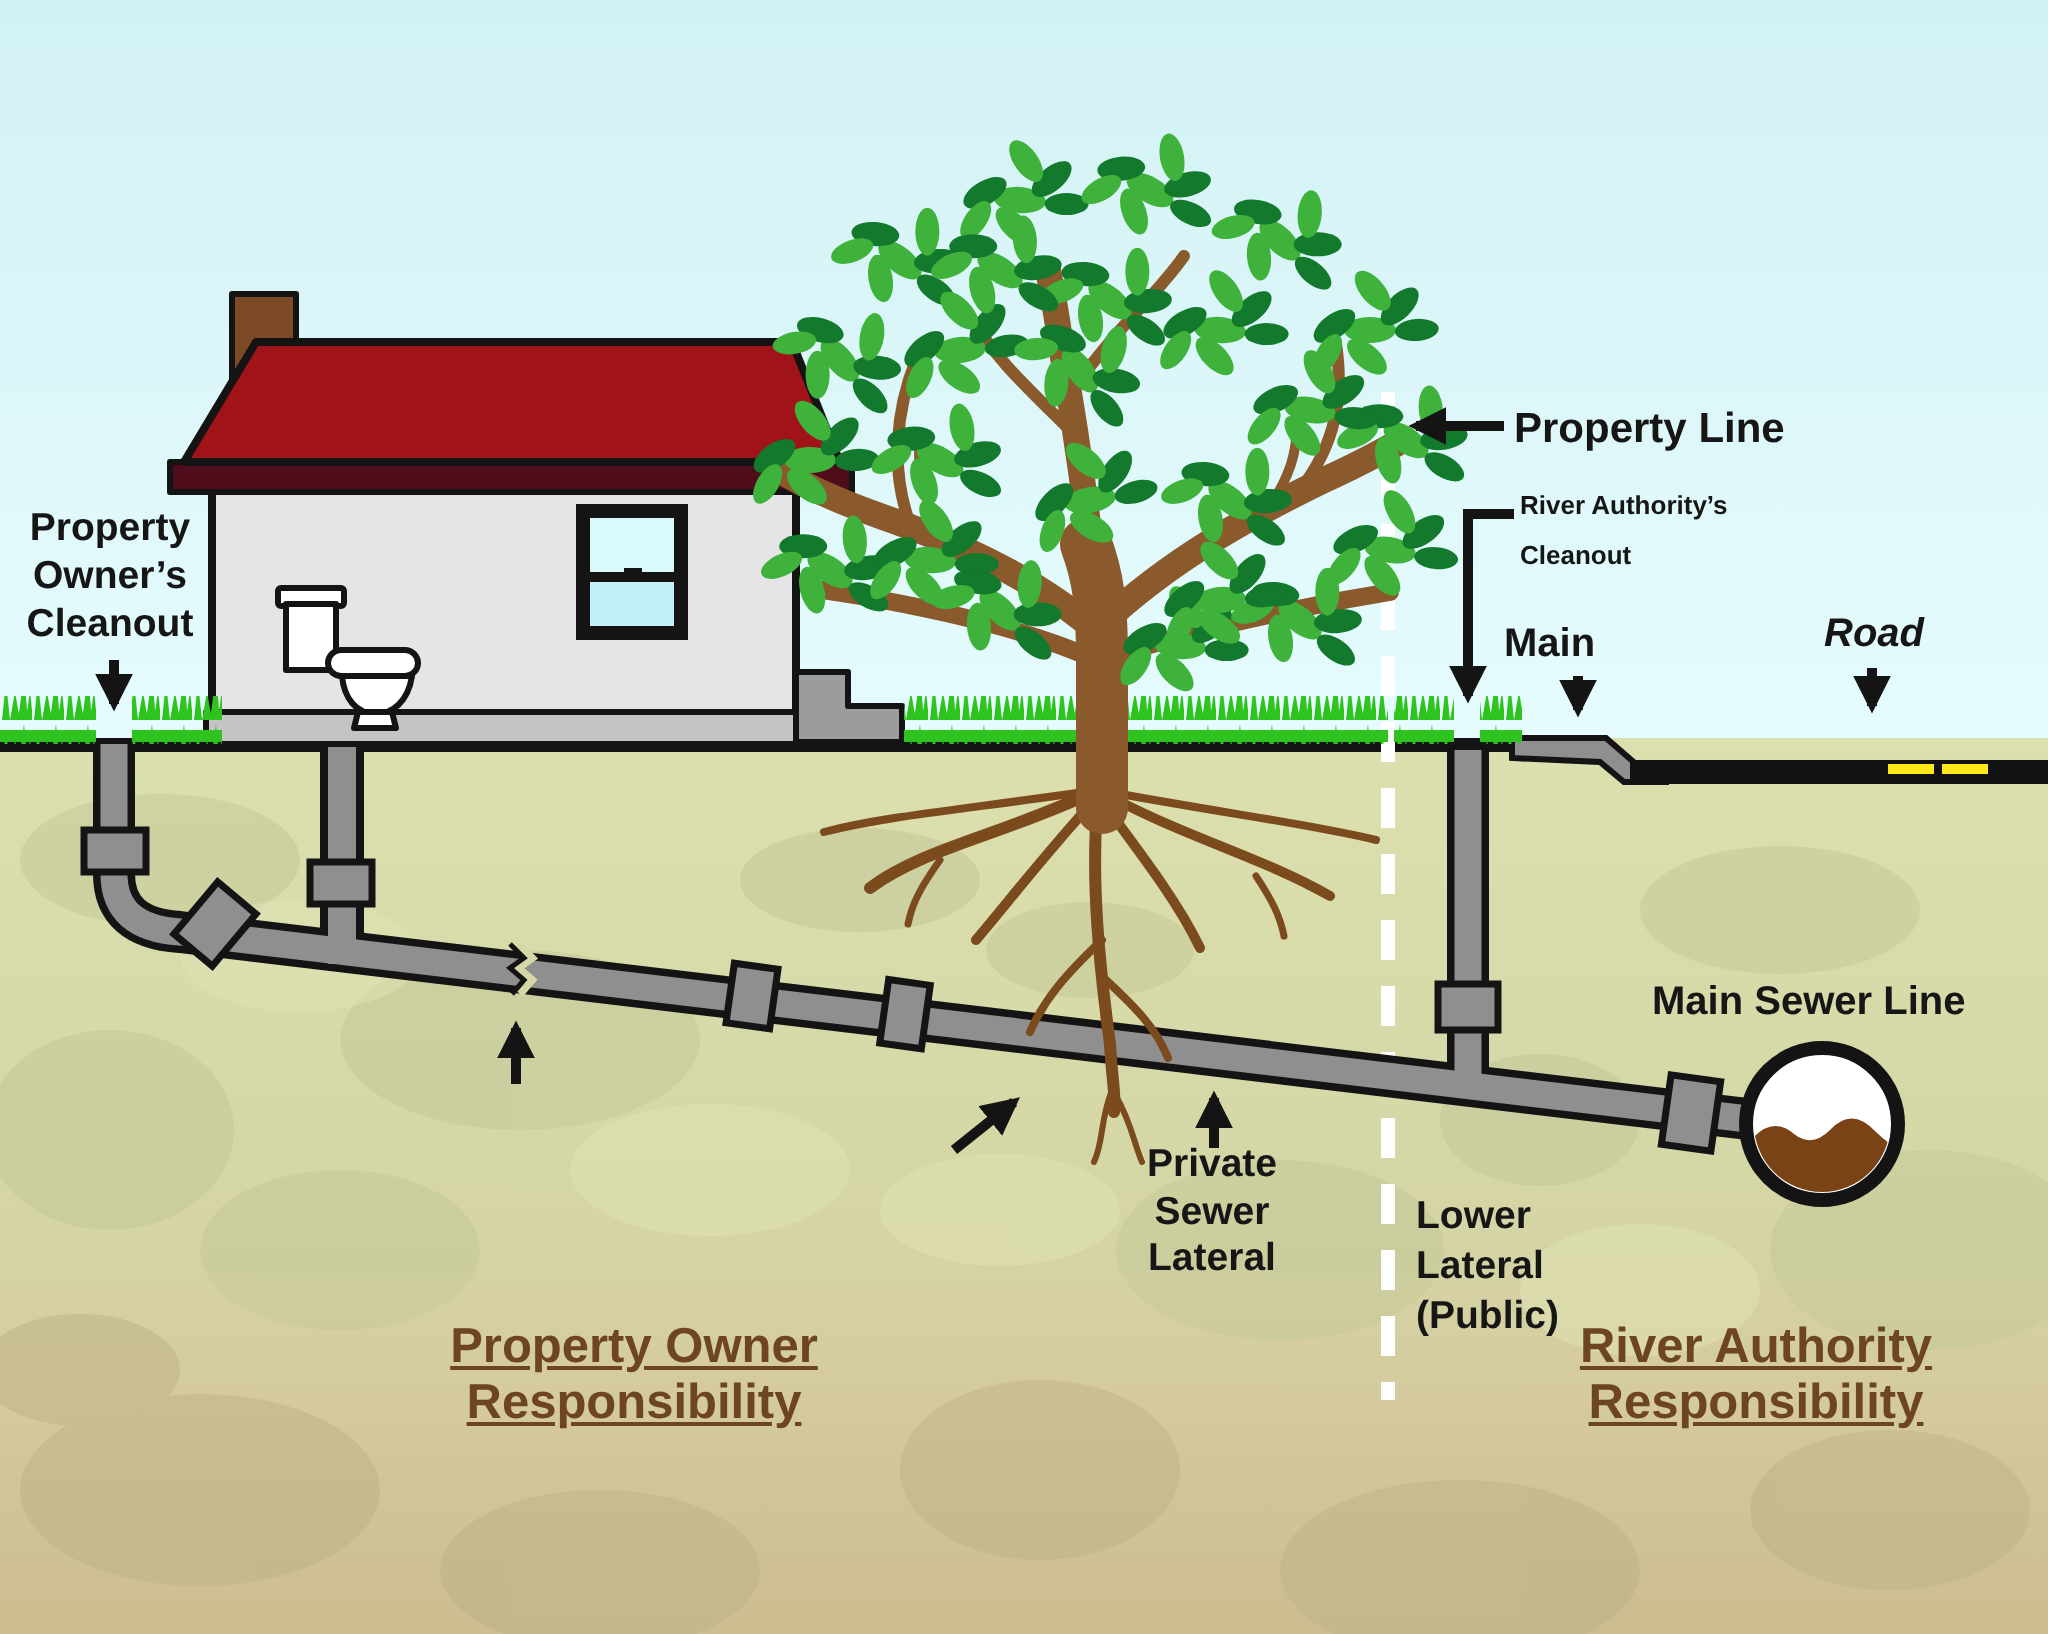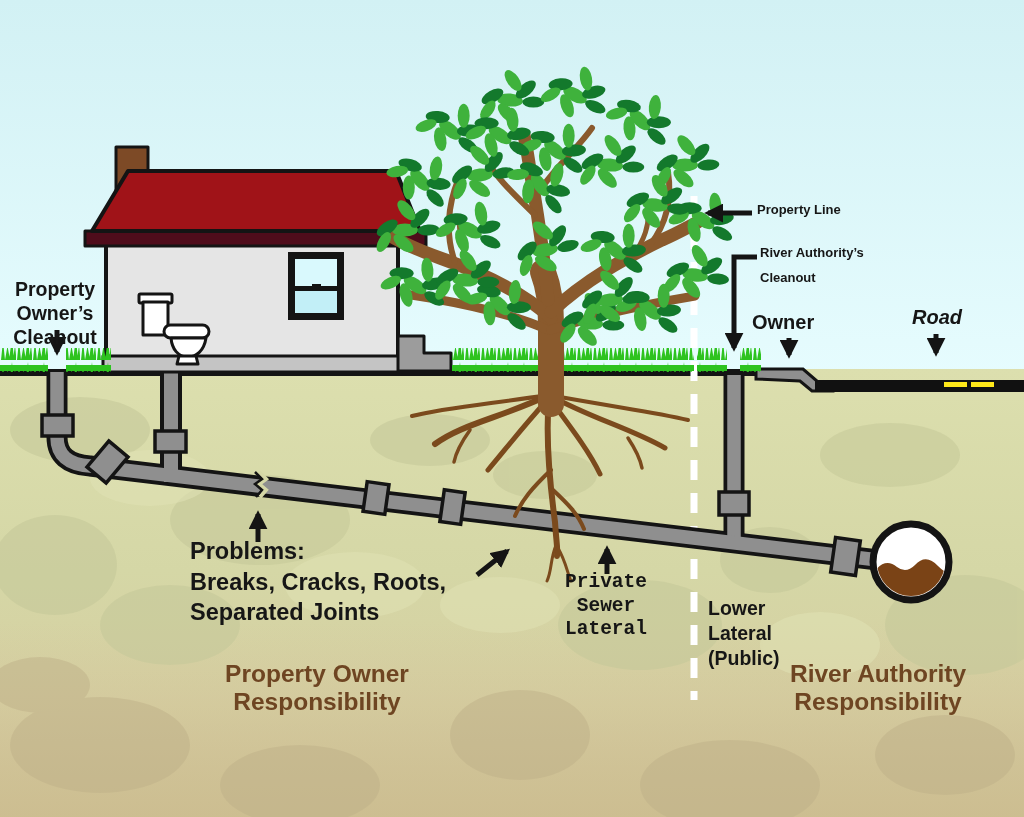--- a/index.html
+++ b/index.html
@@ -2,29 +2,29 @@
 <html><head>
 <meta charset="utf-8">
 <style>
   html,body{margin:0;padding:0;background:#fff;}
   #stage{position:relative;width:1024px;height:817px;overflow:hidden;
          font-family:"Liberation Sans",sans-serif;}
   #scene{position:absolute;left:0;top:0;}
   .label{position:absolute;font-weight:bold;color:#161616;white-space:pre-line;
          line-height:1.2;}
   .c{text-align:center;}
-  .brown{color:#6e4522;}
-  #lb-owner-cleanout{left:0;top:252px;width:110px;font-size:19.5px;line-height:24px;margin-top:25px;}
-  #lb-property-line{left:757px;top:202px;font-size:13px;}
+  .brown{color:#6e4522;text-decoration:underline;}
+  #lb-owner-cleanout{left:0;top:252px;width:110px;font-size:19.5px;line-height:24px;}
+  #lb-property-line{left:757px;top:202px;font-size:21px;}
   #lb-river-cleanout{left:760px;top:241px;font-size:13px;line-height:24.5px;}
   #lb-curb{left:752px;top:310px;font-size:20px;}
   #lb-road{left:902px;top:305px;width:70px;font-size:20px;font-style:italic;}
   #lb-main-sewer{left:826px;top:489px;font-size:20px;}
   #lb-problems{left:190px;top:536px;font-size:23.5px;line-height:30.5px;}
-  #lb-private-lateral{left:556px;top:571px;width:100px;font-size:19.5px;line-height:23.5px;font-family:Liberation Mono, monospace;}
+  #lb-private-lateral{left:556px;top:571px;width:100px;font-size:19.5px;line-height:23.5px;}
   #lb-lower-lateral{left:708px;top:564px;font-size:19.5px;line-height:25px;margin-top:32px;}
   #lb-owner-resp{left:152px;top:660px;width:330px;font-size:24.5px;line-height:27.5px;}
   #lb-authority-resp{left:713px;top:660px;width:330px;font-size:24.5px;line-height:27.5px;}
 </style>
 </head>
 <body>
 
 <div id="stage">
 
 <svg id="scene" width="1024" height="817" viewBox="0 0 1024 817">
@@ -251,25 +251,23 @@
     <path d="M607,574 L607,549" marker-end="url(#ah)"></path>
   </g>
 </svg>
 
 <div class="label c" id="lb-owner-cleanout">Property
 Owner’s
 Cleanout</div>
 <div class="label" id="lb-property-line">Property Line</div>
 <div class="label" id="lb-river-cleanout">River Authority’s
 Cleanout</div>
-<div class="label" id="lb-curb">Owner</div>
+<div class="label" id="lb-curb">Main</div>
 <div class="label c" id="lb-road">Road</div>
-<div class="label" id="lb-problems">Problems:
-Breaks, Cracks, Roots,
-Separated Joints</div>
+<div class="label" id="lb-main-sewer">Main Sewer Line</div>
 <div class="label c" id="lb-private-lateral">Private
 Sewer
 Lateral</div>
 <div class="label" id="lb-lower-lateral">Lower
 Lateral
 (Public)</div>
 <div class="label c brown" id="lb-owner-resp">Property Owner
 Responsibility</div>
 <div class="label c brown" id="lb-authority-resp">River Authority
 Responsibility</div>

